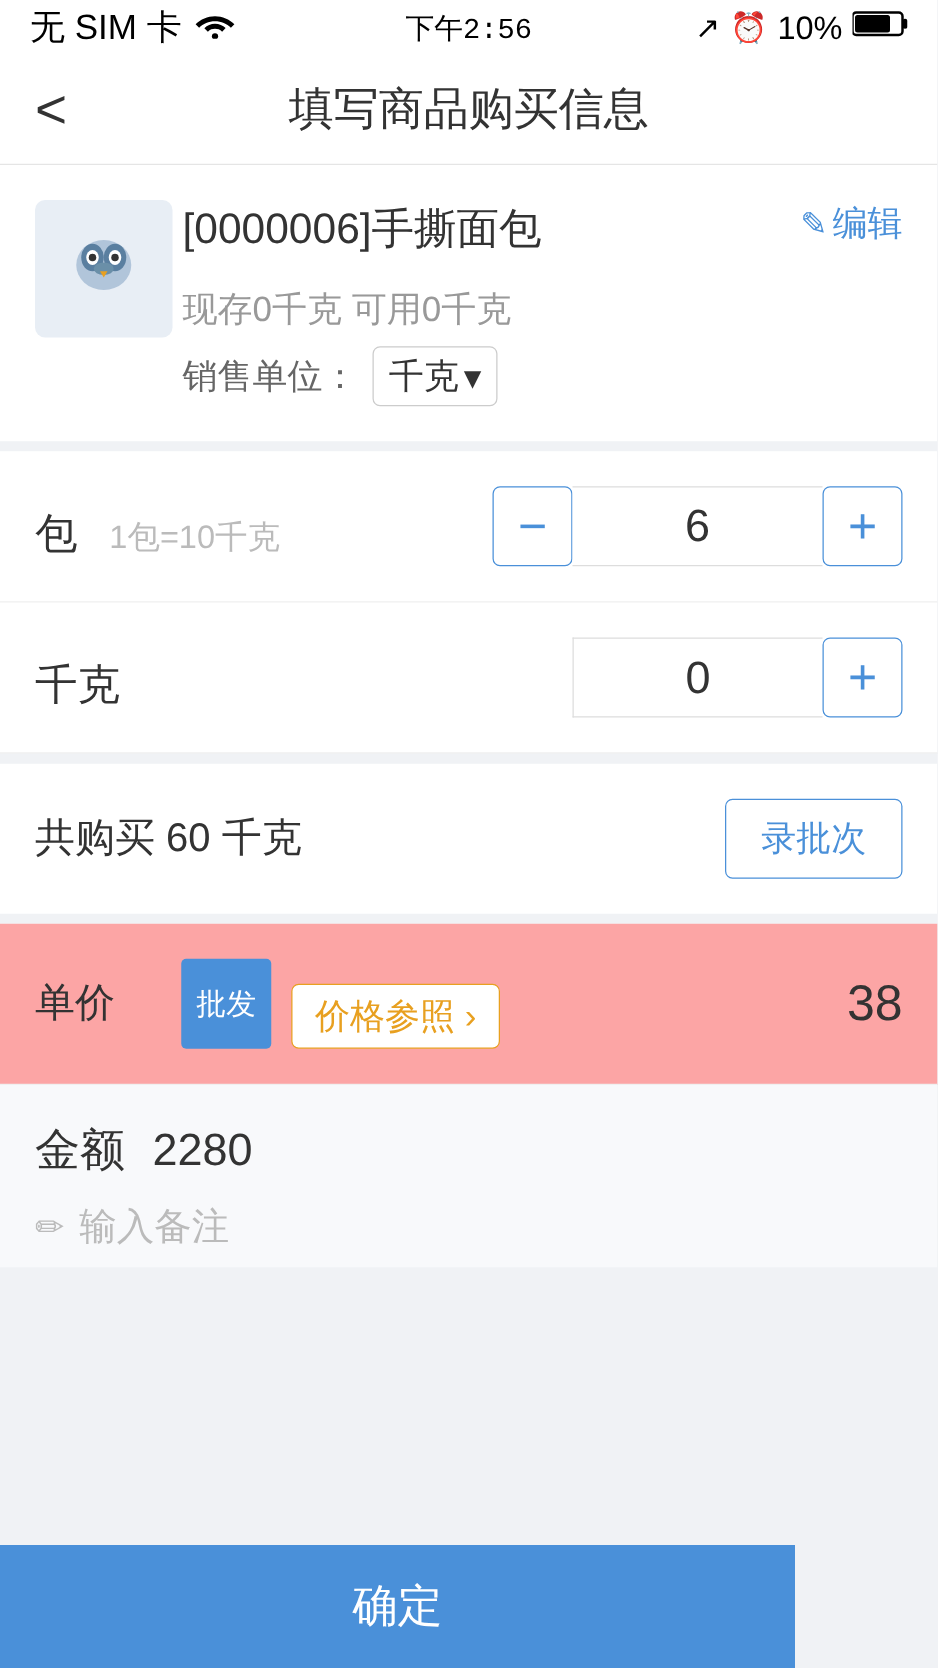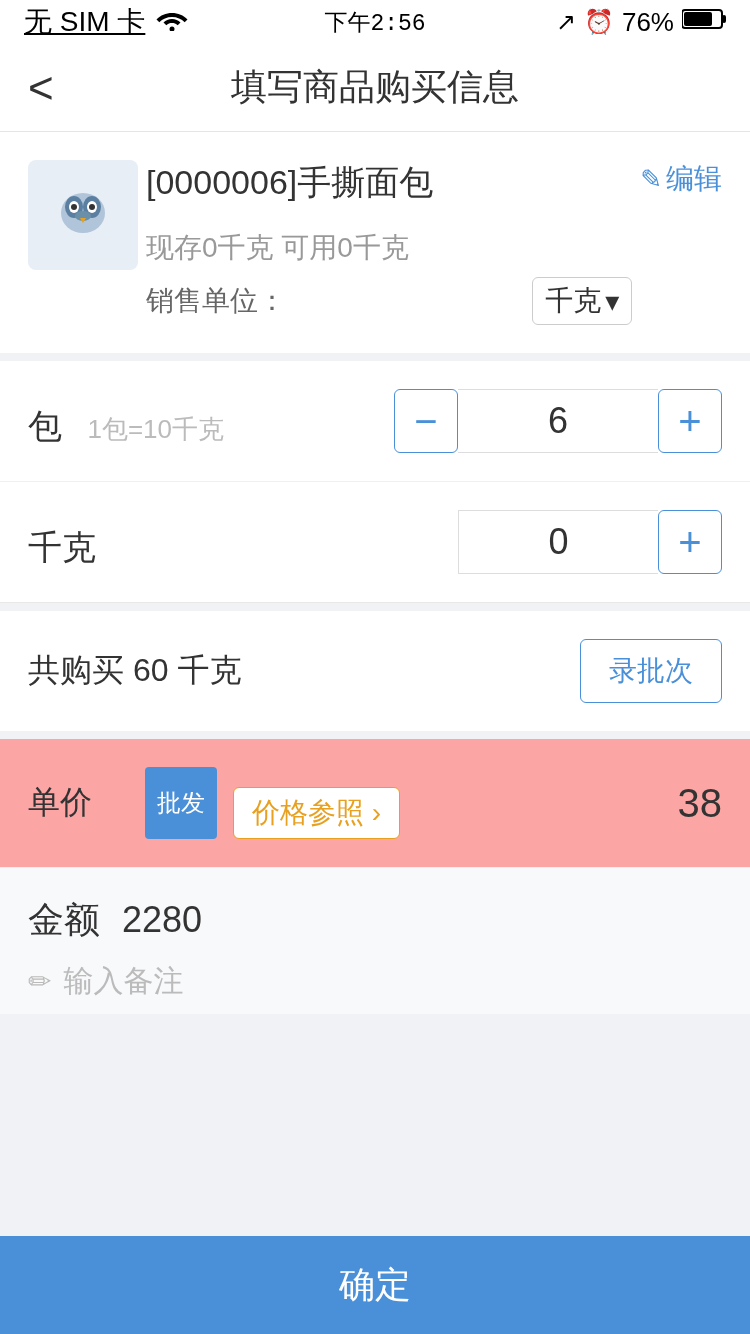--- a/index.html
+++ b/index.html
@@ -18,21 +18,21 @@
       width: 750px;
       height: 44px;
       background: #fff;
       display: flex;
       align-items: center;
       justify-content: space-between;
       padding: 0 24px;
       font-size: 28px;
       color: #000;
     }
-    .status-left { display: flex; align-items: center; gap: 10px; text-decoration: underline; }
+    .status-left { display: flex; align-items: center; gap: 10px; }
     .status-center { position: absolute; left: 50%; transform: translateX(-50%); font-size: 23px; font-weight: 500; font-family: Liberation Mono, monospace; }
     .status-right { display: flex; align-items: center; gap: 8px; font-size: 26px; }
 
     
     .nav-bar {
       width: 750px;
       height: 88px;
       background: #fff;
       display: flex;
       align-items: center;
@@ -72,21 +72,21 @@
       justify-content: center;
       flex-shrink: 0;
     }
     .product-thumb-icon {
       font-size: 48px;
       color: #7a9cc0;
     }
     .product-info { flex: 1; }
     .product-name { font-size: 34px; color: #333; font-weight: 500; margin-bottom: 10px; }
     .product-stock { font-size: 28px; color: #999; margin-bottom: 10px; margin-top: 23px; }
-    .product-unit { font-size: 28px; color: #666; display: flex; align-items: center; gap: 12px; justify-content: space-between; }
+    .product-unit { font-size: 28px; color: #666; display: flex; align-items: center; gap: 12px; }
     .unit-select {
       border: 1px solid #ccc;
       border-radius: 6px;
       padding: 4px 12px;
       font-size: 28px;
       color: #333;
       background: #fff;
       display: flex;
       align-items: center;
       gap: 4px;
@@ -232,21 +232,21 @@
       background: #f0f2f5;
       flex: 1;
       min-height: 300px;
     }
 
     
     .confirm-btn {
       position: fixed;
       bottom: 0;
       left: 0;
-      width: 750px;
+      width: 636px;
       height: 98px;
       background: #4a90d9;
       color: #fff;
       font-size: 36px;
       display: flex;
       align-items: center;
       justify-content: center;
       cursor: pointer;
       border: none;
     }
@@ -271,21 +271,21 @@
           <path d="M17 6C11 6 5.5 8.4 1.5 12.4l2.8 2.8C7.5 12 12 10 17 10s9.5 2 12.7 5.2l2.8-2.8C28.5 8.4 23 6 17 6z" fill="#000"></path>
           <path d="M17 12c-3.3 0-6.3 1.3-8.5 3.5l2.8 2.8C13 16.5 14.9 16 17 16s4 .5 5.7 2.3l2.8-2.8C23.3 13.3 20.3 12 17 12z" fill="#000"></path>
           <circle cx="17" cy="22" r="2.5" fill="#000"></circle>
         </svg>
       </span>
     </div>
     <span class="status-center">下午2:56</span>
     <div class="status-right">
       <span style="font-size:24px;">↗</span>
       <span style="font-size:24px;">⏰</span>
-      <span>76%</span>
+      <span>10%</span>
       <span>
         <svg width="44" height="24" viewBox="0 0 44 24">
           <rect x="0" y="3" width="40" height="18" rx="3" fill="none" stroke="#000" stroke-width="2"></rect>
           <rect x="40" y="8" width="4" height="8" rx="2" fill="#000"></rect>
           <rect x="2" y="5" width="28" height="14" rx="2" fill="#000"></rect>
         </svg>
       </span>
     </div>
   </div>
 

